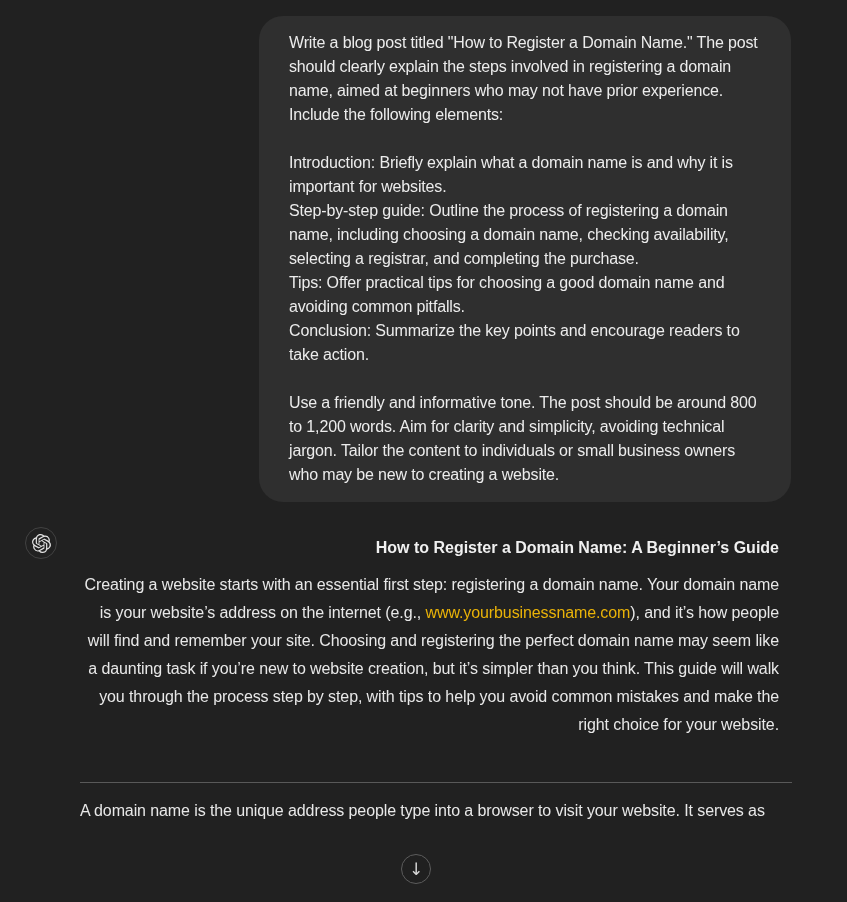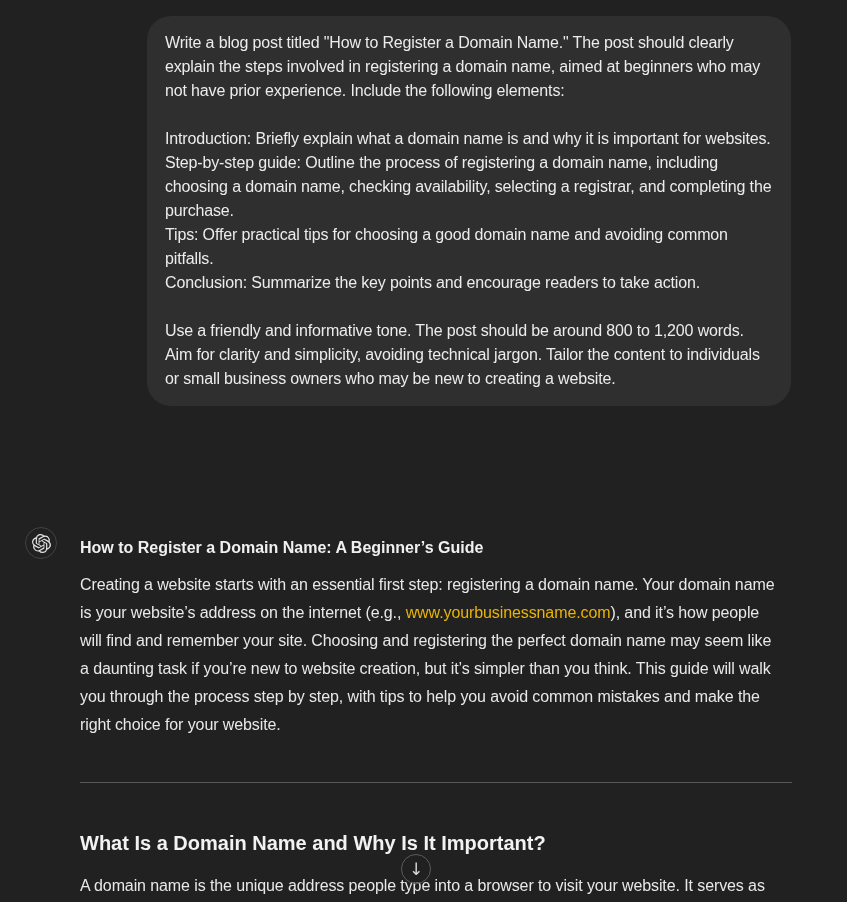--- a/index.html
+++ b/index.html
@@ -11,40 +11,41 @@
     background: #212121;
     overflow: hidden;
     font-family: "Liberation Sans", "DejaVu Sans", sans-serif;
     color: #ececec;
   }
   
   .user-bubble {
     position: absolute;
     top: 16px;
     right: 56px;
-    width: 644px;
+    width: 532px;
     background: #2f2f2f;
     border-radius: 24px;
-    padding: 15px 18px;
+    padding: 15px 30px;
   }
   .user-text {
     font-size: 16px;
     line-height: 24px;
     letter-spacing: -0.15px;
     color: #ececec;
     white-space: pre-wrap;
   }
   
   .assistant-row {
     position: absolute;
     top: 527px;
     left: 25px;
     right: 68px;
     display: flex;
     align-items: flex-start;
+    text-align: right;
   }
   .avatar {
     flex: 0 0 auto;
     width: 32px;
     height: 32px;
     border: 1px solid #424242;
     border-radius: 50%;
     display: flex;
     align-items: center;
     justify-content: center;
@@ -149,21 +150,20 @@
       </svg>
     </div>
     <div class="assistant-content">
       <p class="md-title">How to Register a Domain Name: A Beginner’s Guide</p>
       <p class="md-p"><span>Creating a website starts with an essential first step: registering a domain name. Your domain name is your website’s address on the internet (e.g., </span><a class="link">www.yourbusinessname.com</a><span>), and it’s how people will find and remember your site. Choosing and registering the perfect domain name may seem like a daunting task if you’re new to website creation, but it’s simpler than you think. This guide will walk you through the process step by step, with tips to help you avoid common mistakes and make the right choice for your website.</span></p>
     </div>
   </div>
 
   <div class="bottom-section">
     <hr class="divider">
-    <h2 class="md-h2">What Is a Domain Name and Why Is It Important?</h2>
     <p class="section-p">A domain name is the unique address people type into a browser to visit your website. It serves as</p>
   </div>
 
   <button class="scroll-btn">
     <span class="arrow">↓</span>
   </button>
 
 </div>
 
 </body></html>

